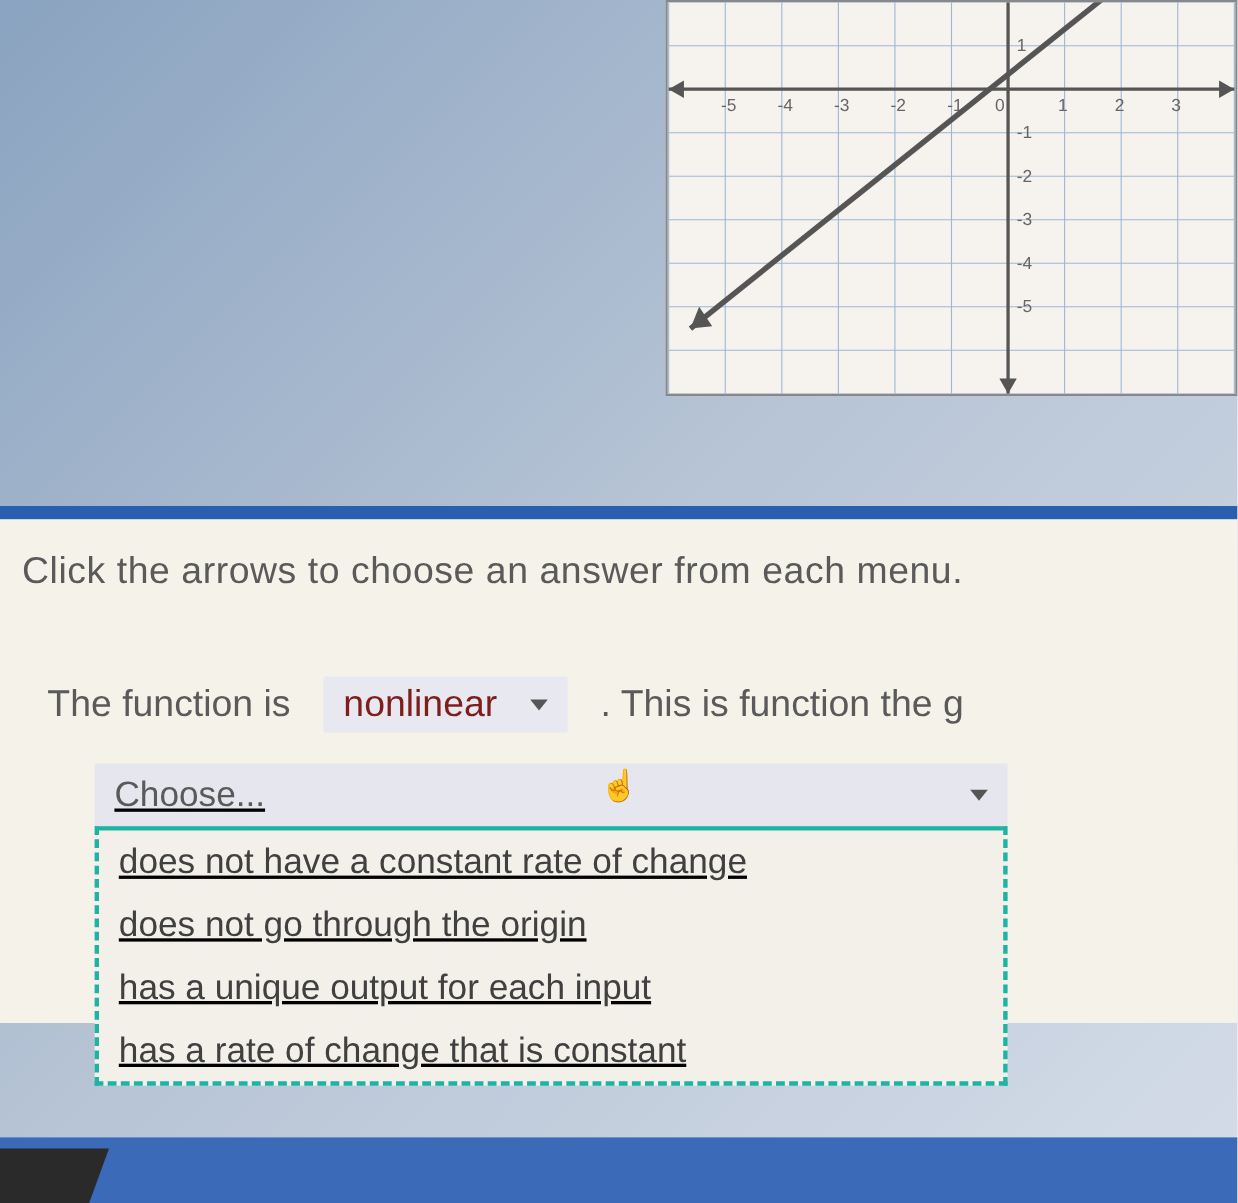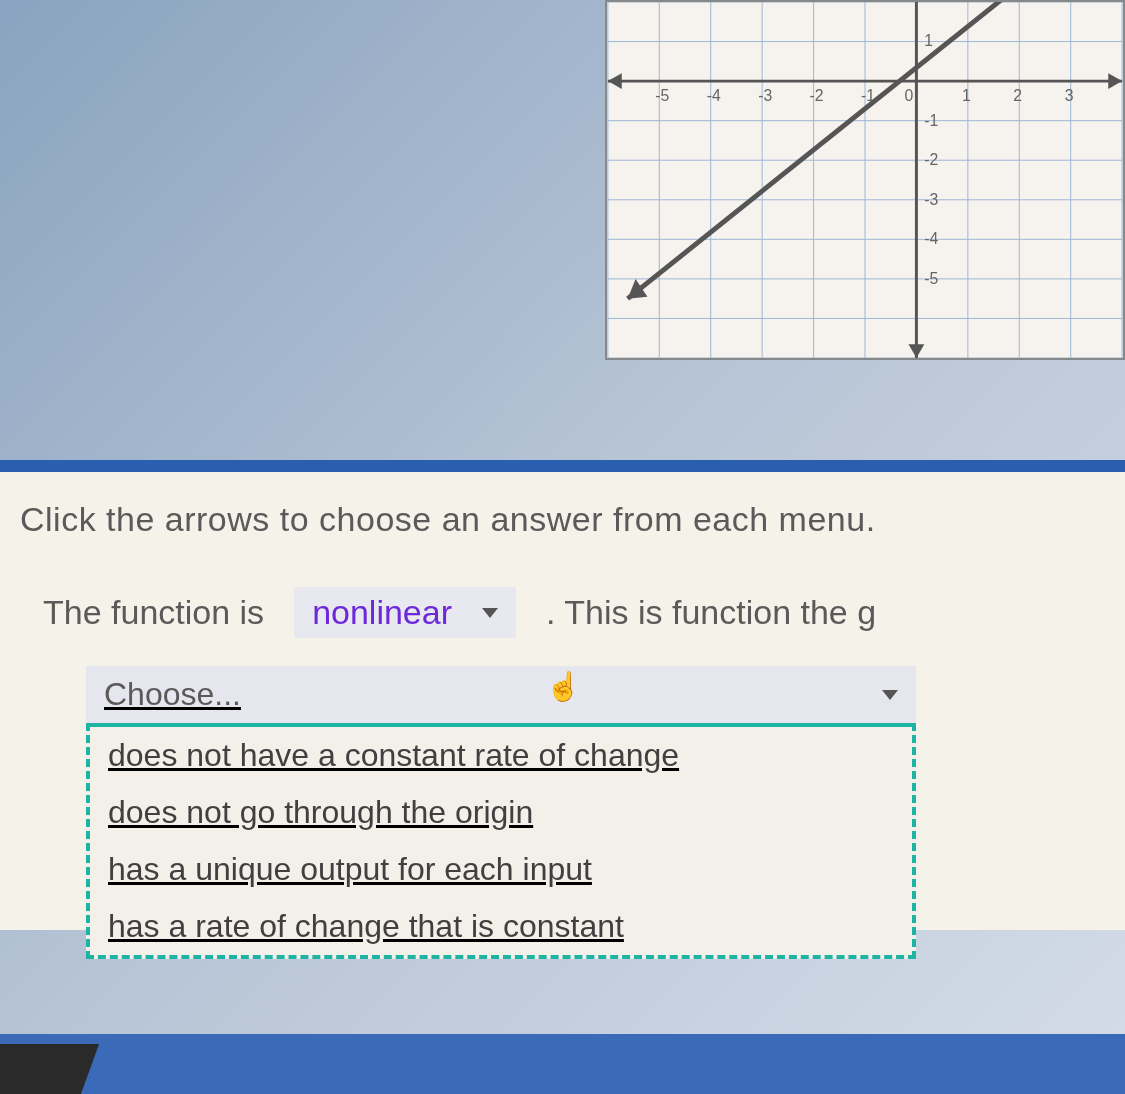--- a/index.html
+++ b/index.html
@@ -27,42 +27,42 @@
       left: 0;
       right: 0;
       background: #f5f2ea;
       border-top: 12px solid #2a5fb0;
       padding: 28px 20px 0 20px;
       height: 470px;
     }
     .instruction {
       color: #5a5a5a;
       font-size: 34px;
-      margin-bottom: 48px;
+      margin-bottom: 76px;
       letter-spacing: 0.5px;
     }
     .sentence-row {
       display: flex;
       align-items: center;
       gap: 30px;
       color: #5a5a5a;
       font-size: 34px;
       margin-bottom: 28px;
       margin-left: 23px;
     }
     .inline-select {
       display: inline-flex;
       align-items: center;
       background: #e8e8f0;
       padding: 6px 18px;
       gap: 30px;
       cursor: pointer;
       border-radius: 2px;
     }
-    .inline-select .sel-text { color: #6d28d9; font-size: 34px; }
+    .inline-select .sel-text { color: #7f1d1d; font-size: 34px; }
     .caret-down {
       width: 0; height: 0;
       border-left: 8px solid transparent;
       border-right: 8px solid transparent;
       border-top: 10px solid #555;
     }
     .dropdown-block {
       margin-left: 66px;
       width: 830px;
       position: relative;

